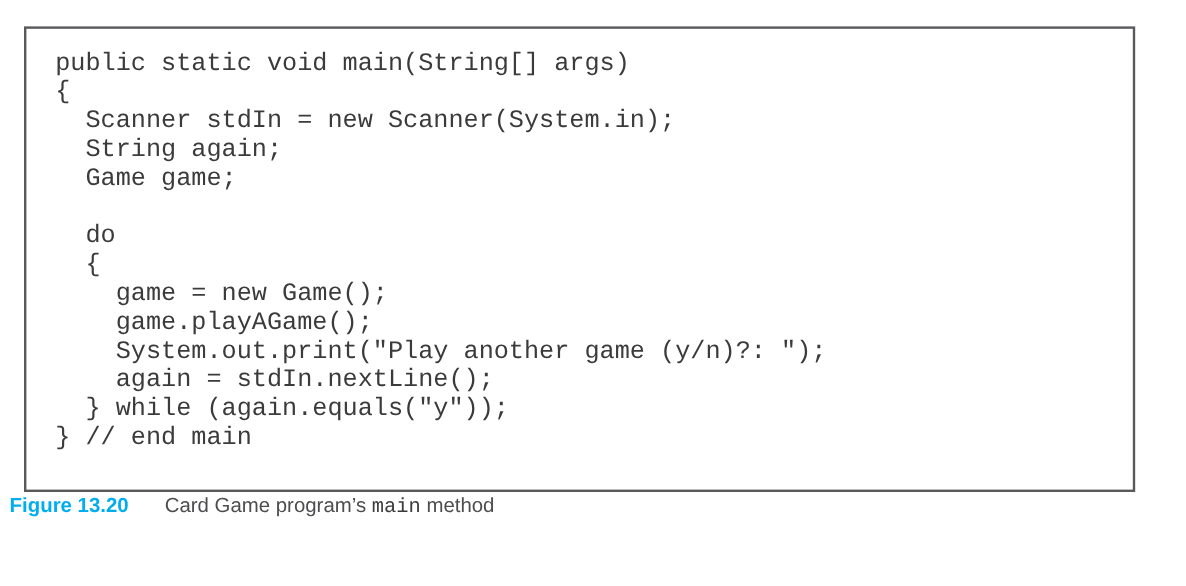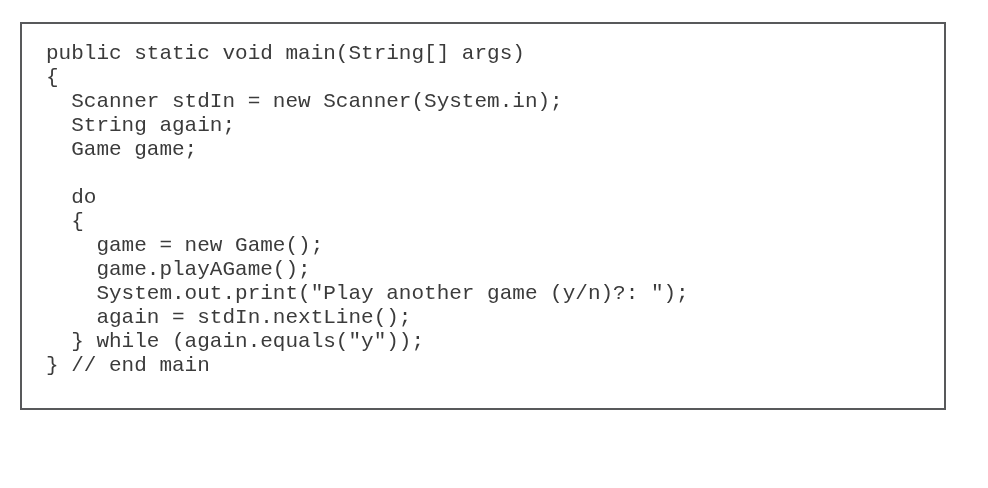--- a/index.html
+++ b/index.html
@@ -62,14 +62,15 @@
 </style>
 </head>
 <body>
 
 <div class="figure-wrap">
 
   <div class="code-box">
     <pre class="code-pre"><div class="code-line">public static void main(String[] args)</div><div class="code-line">{</div><div class="code-line">  Scanner stdIn = new Scanner(System.in);</div><div class="code-line">  String again;</div><div class="code-line">  Game game;</div><div class="code-line"></div><div class="code-line">  do</div><div class="code-line">  {</div><div class="code-line">    game = new Game();</div><div class="code-line">    game.playAGame();</div><div class="code-line">    System.out.print("Play another game (y/n)?: ");</div><div class="code-line">    again = stdIn.nextLine();</div><div class="code-line">  } while (again.equals("y"));</div><div class="code-line">} // end main</div></pre>
   </div>
 
+  <div class="caption"><span class="fig-label">Figure 13.20</span><span>Card Game program’s </span><span class="cap-mono">main</span><span> method</span></div>
 
 </div>
 
 </body></html>

